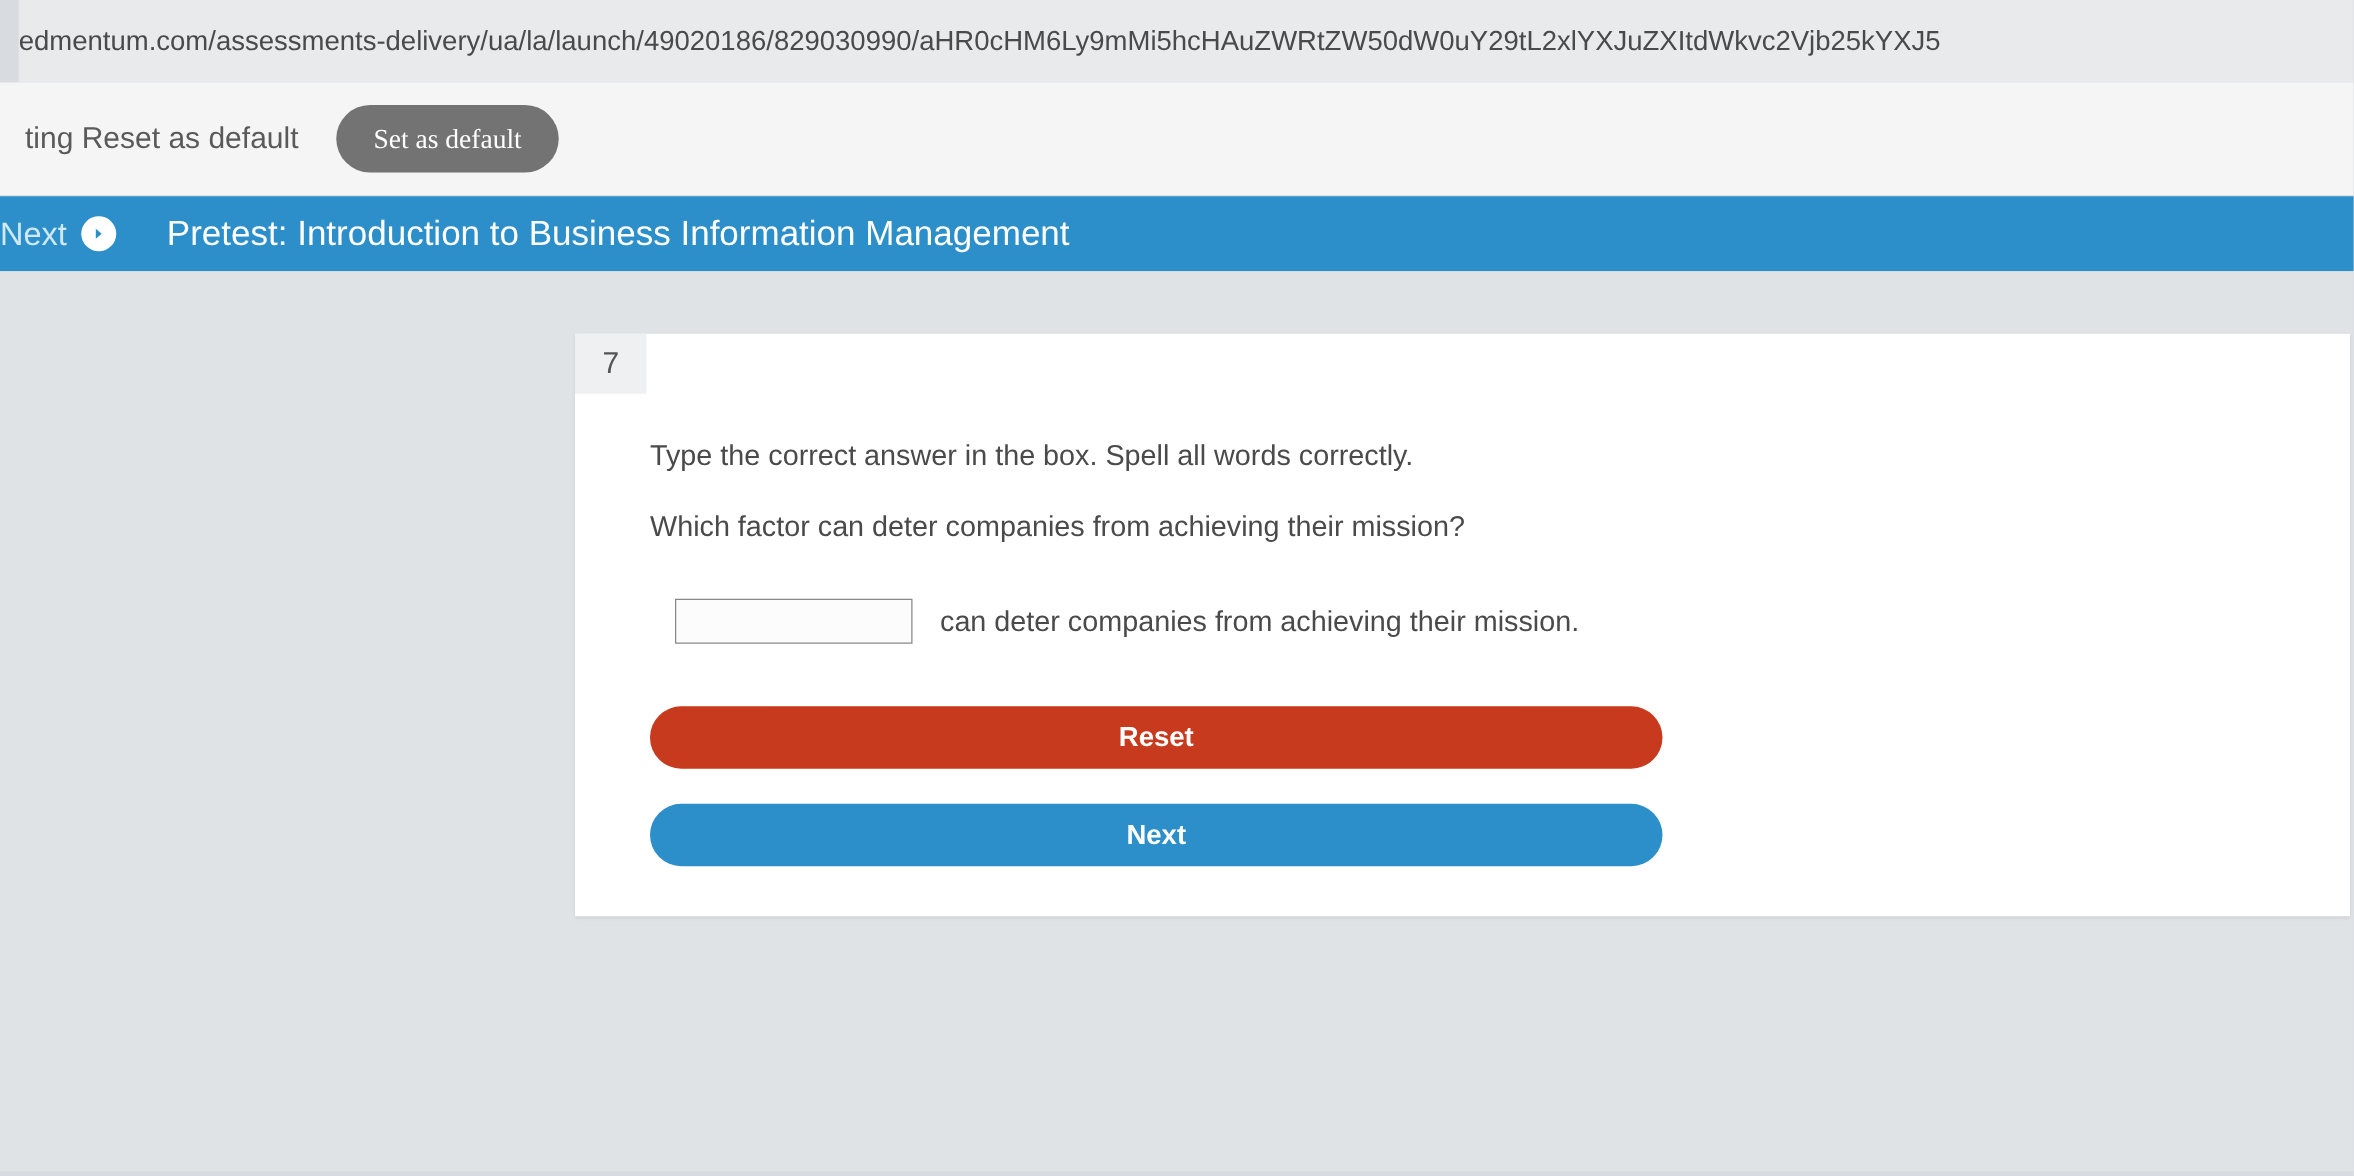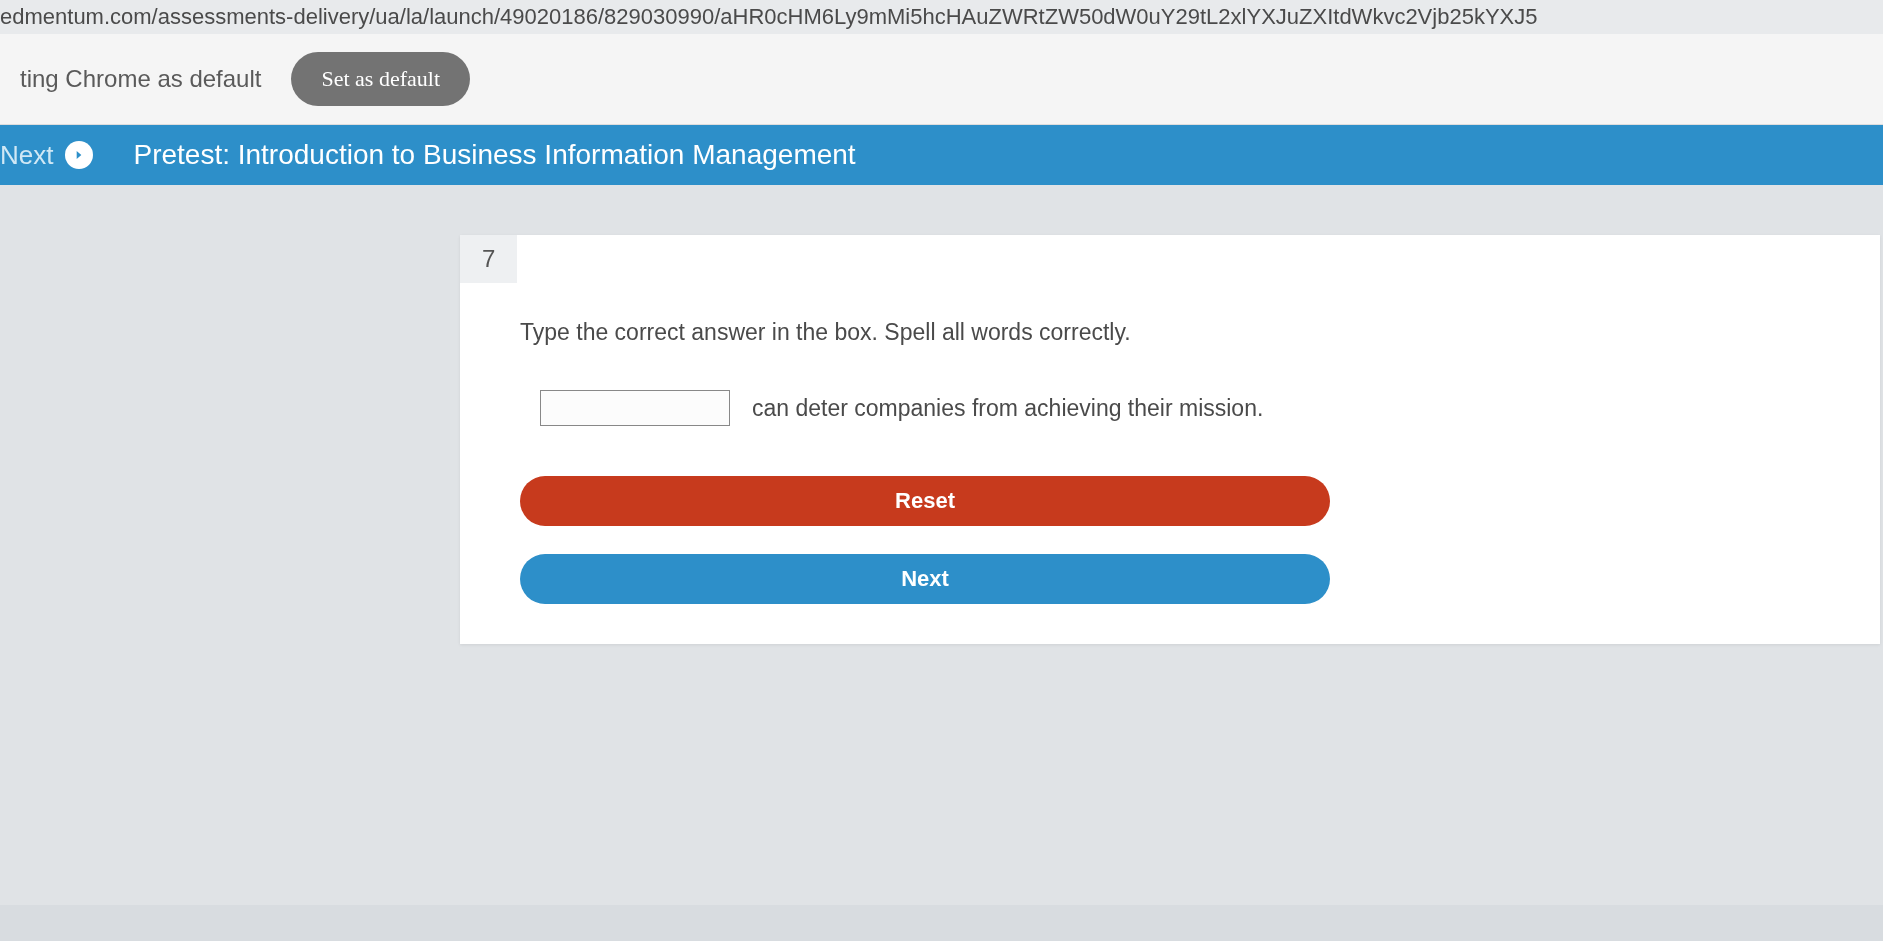--- a/index.html
+++ b/index.html
@@ -9,25 +9,26 @@
       font-family: Arial, Helvetica, sans-serif;
     }
     body {
       background: #d8dce0;
       width: 1883px;
       height: 941px;
       overflow: hidden;
     }
     .url-bar {
       background: #e8eaec;
-      padding: 4px 0;
+      padding: 20px 0;
       font-size: 22px;
       color: #4a4a4a;
       white-space: nowrap;
       overflow: hidden;
+      margin-left: 15px;
     }
     .default-prompt {
       background: #f5f5f5;
       padding: 18px 20px;
       display: flex;
       align-items: center;
       gap: 30px;
       border-bottom: 1px solid #ddd;
     }
     .default-text {
@@ -95,21 +96,21 @@
       font-size: 24px;
       padding: 10px 22px;
       margin: 0;
     }
     .question-body {
       padding: 36px 60px 0 60px;
     }
     .instruction {
       color: #4a4a4a;
       font-size: 23px;
-      margin-bottom: 44px;
+      margin-bottom: 30px;
     }
     .question-text {
       color: #4a4a4a;
       font-size: 23px;
       margin-bottom: 44px;
     }
     .answer-row {
       display: flex;
       align-items: center;
       gap: 22px;
@@ -157,41 +158,42 @@
     }
   </style>
 </head>
 <body>
 
 <div class="url-bar">
   <span>edmentum.com/assessments-delivery/ua/la/launch/49020186/829030990/aHR0cHM6Ly9mMi5hcHAuZWRtZW50dW0uY29tL2xlYXJuZXItdWkvc2Vjb25kYXJ5</span>
 </div>
 
 <div class="default-prompt">
-  <span class="default-text">ting Chrome as default</span>
+  <span class="default-text">ting Reset as default</span>
   <button class="set-default-btn">Set as default</button>
 </div>
 
 <div class="header-bar">
   <div class="next-nav">
     <span>Next</span>
     <span class="arrow-circle">
       <svg width="14" height="14" viewBox="0 0 24 24" fill="#2d8fc9">
           <path d="M8 5l8 7-8 7z"></path>
         </svg>
     </span>
   </div>
   <div class="pretest-title">Pretest: Introduction to Business Information Management</div>
 </div>
 
 <div class="content-area">
   <div class="question-card">
     <div class="question-number">7</div>
     <div class="question-body">
       <div class="instruction">Type the correct answer in the box. Spell all words correctly.</div>
+      <div class="question-text">Which factor can deter companies from achieving their mission?</div>
       <div class="answer-row">
         <input type="text" class="answer-input" value="" style="">
         <span class="answer-suffix">can deter companies from achieving their mission.</span>
       </div>
       <div class="button-row">
         <button class="reset-btn">Reset</button>
         <button class="next-btn">Next</button>
       </div>
     </div>
   </div>

